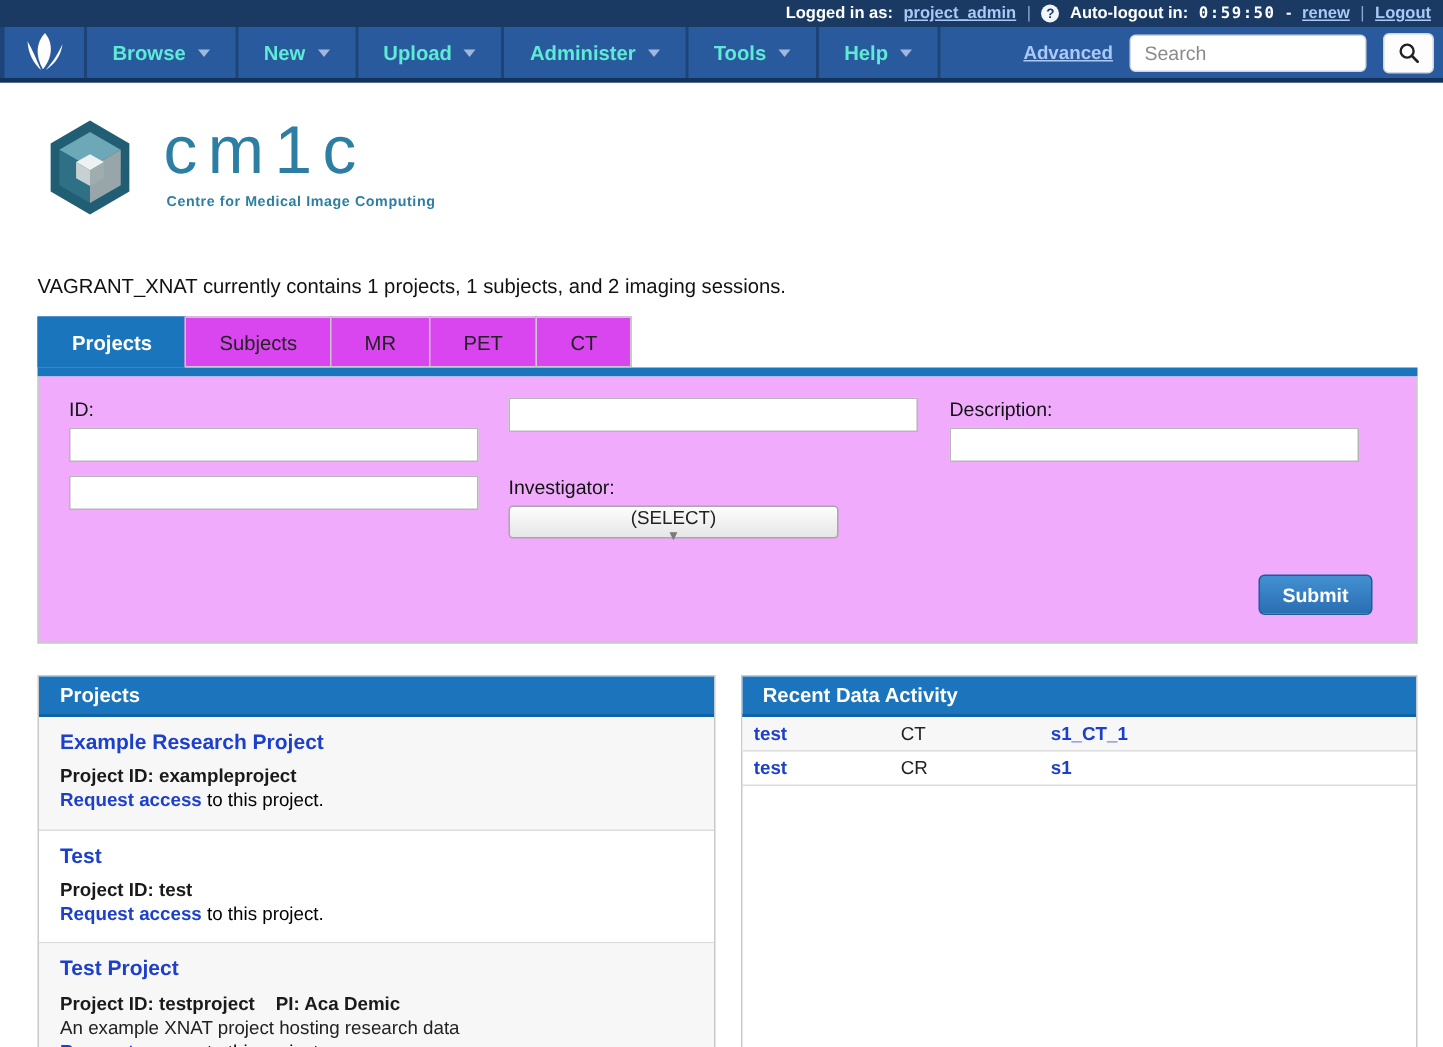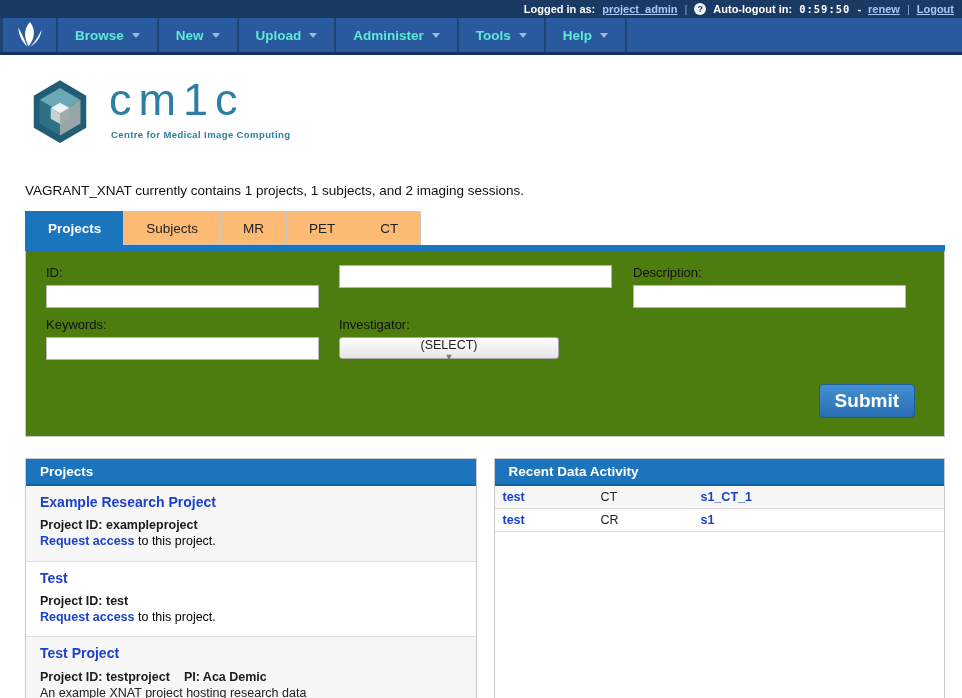--- a/index.html
+++ b/index.html
@@ -63,50 +63,50 @@
   .cmic-subtitle {
     color: #2c7fa3; font-size: 9.5px; font-weight: bold; letter-spacing: 0.4px; margin-top: 6px; margin-left: 2px;
   }
 
   .summary { margin-top: 26px; font-size: 13.5px; color: #111; }
 
   
   .tabs { display: flex; margin-top: 13px; }
   .tab {
     height: 34px; line-height: 33px; padding: 0 22px; font-size: 13.5px;
-    background: #fdba74; color: #222; border: 1px solid #c8c8c8; margin-left: -1px; cursor: pointer;
+    background: #d946ef; color: #222; border: 1px solid #c8c8c8; margin-left: -1px; cursor: pointer;
   }
   .tab.active {
     background: #1b75bd; color: #fff; font-weight: bold; border-color: #1b75bd; margin-left: 0;
   }
   .tab-strip { height: 6px; background: #1b75bd; }
 
   
   .form-panel {
-    background: #4d7c0f; border: 1px solid #c9c9c9; border-top: none;
+    background: #f0abfc; border: 1px solid #c9c9c9; border-top: none;
     padding: 14px 20px 18px 20px;
   }
   .form-grid { display: grid; grid-template-columns: 293px 294px auto; }
   .field-label { font-size: 13px; color: #111; margin-bottom: 5px; }
   .text-input {
     width: 273px; height: 23px; border: 1px solid #b6b6b6; background: #fff;
     font-family: "Liberation Sans", sans-serif; font-size: 13px; padding: 0 6px; outline: none;
   }
   .form-row2 { margin-top: 9px; }
   .select-box {
     width: 220px; height: 22px; border: 1px solid #a8a8a8; border-radius: 3px;
     background: linear-gradient(#fdfdfd, #e6e6e6);
     display: flex; align-items: center; justify-content: space-between;
     padding: 0 9px; font-size: 12.5px; color: #222; cursor: pointer; flex-direction: column;
   }
   .select-box .sel-chevron { color: #7a7a7a; font-size: 9px; }
   .submit-row { margin-top: 24px; text-align: right; padding-right: 9px; }
   .submit-btn {
     background: linear-gradient(#4290d2, #2a6db3); border: 1px solid #1f5c9b; border-radius: 4px;
-    color: #fff; font-family: "Liberation Sans", sans-serif; font-size: 19px; font-weight: bold;
+    color: #fff; font-family: "Liberation Sans", sans-serif; font-size: 13px; font-weight: bold;
     padding: 5px 15px; cursor: pointer;
   }
 
   
   .panels-row { display: flex; gap: 17px; margin-top: 21px; align-items: stretch; }
   .panel { flex: 1; border: 1px solid #c9c9c9; background: #fff; min-height: 310px; }
   .panel-header {
     background: #1b74bc; border-bottom: 2px solid #0f62a6; color: #fff;
     font-size: 13.5px; font-weight: bold; padding: 5px 14px; height: 27px;
   }
@@ -169,20 +169,30 @@
       <span>Administer</span>
       <span class="chevron-down"></span>
     </div>
     <div class="nav-item">
       <span>Tools</span>
       <span class="chevron-down"></span>
     </div>
     <div class="nav-item">
       <span>Help</span>
       <span class="chevron-down"></span>
+    </div>
+    <div class="nav-right">
+      <a class="advanced-link">Advanced</a>
+      <input class="search-input" type="text" placeholder="Search" style="">
+      <div class="search-btn">
+        <svg width="15" height="15" viewBox="0 0 16 16">
+          <circle cx="6.5" cy="6.5" r="4.6" fill="none" stroke="#222" stroke-width="1.7"></circle>
+          <line x1="10" y1="10" x2="14" y2="14" stroke="#222" stroke-width="1.9" stroke-linecap="round"></line>
+        </svg>
+      </div>
     </div>
   </div>
 
   <div class="content">
 
     <div class="cmic-logo">
       <svg width="64" height="72" viewBox="0 0 100 110">
         <polygon points="50,4 91,28 91,78 50,102 9,78 9,28" fill="#215e73"></polygon>
         <polygon points="50,16 82,34.5 50,53 18,34.5" fill="#6ca8b8"></polygon>
         <polygon points="82,34.5 82,71.5 50,90 50,53" fill="#98a6a9"></polygon>
@@ -217,21 +227,20 @@
         <div>
           <input class="text-input" type="text" style="">
         </div>
         <div>
           <div class="field-label">Description:</div>
           <input class="text-input" type="text" style="">
         </div>
       </div>
       <div class="form-grid form-row2">
         <div>
-          <div class="field-label">Keywords:</div>
           <input class="text-input" type="text" style="">
         </div>
         <div>
           <div class="field-label">Investigator:</div>
           <div class="select-box">
             <span>(SELECT)</span>
             <span class="sel-chevron">▼</span>
           </div>
         </div>
         <div></div>

